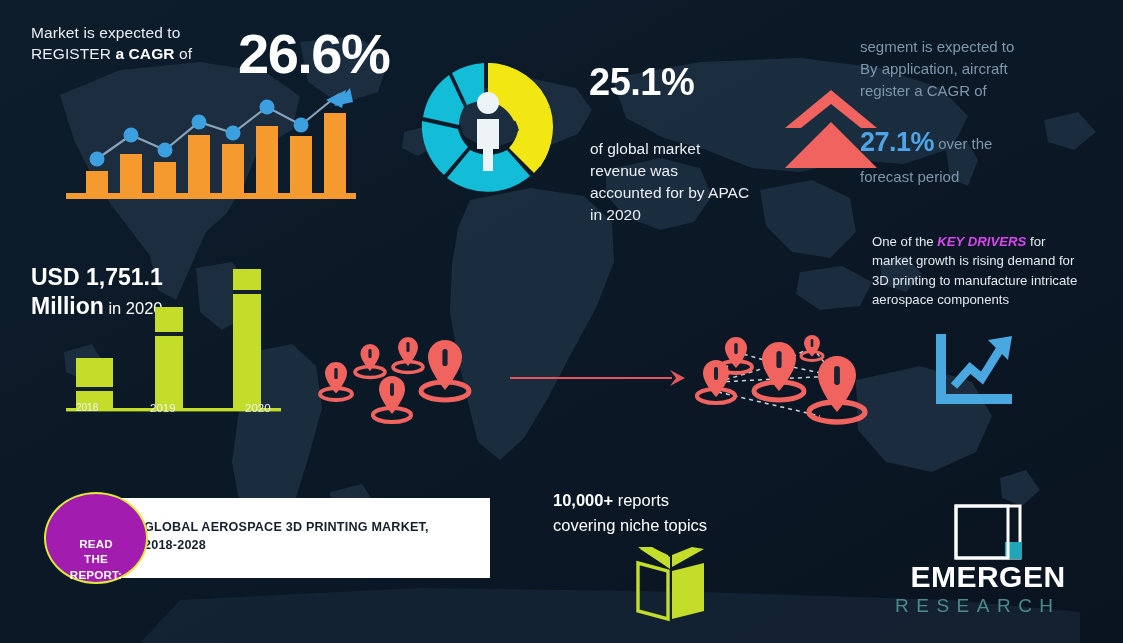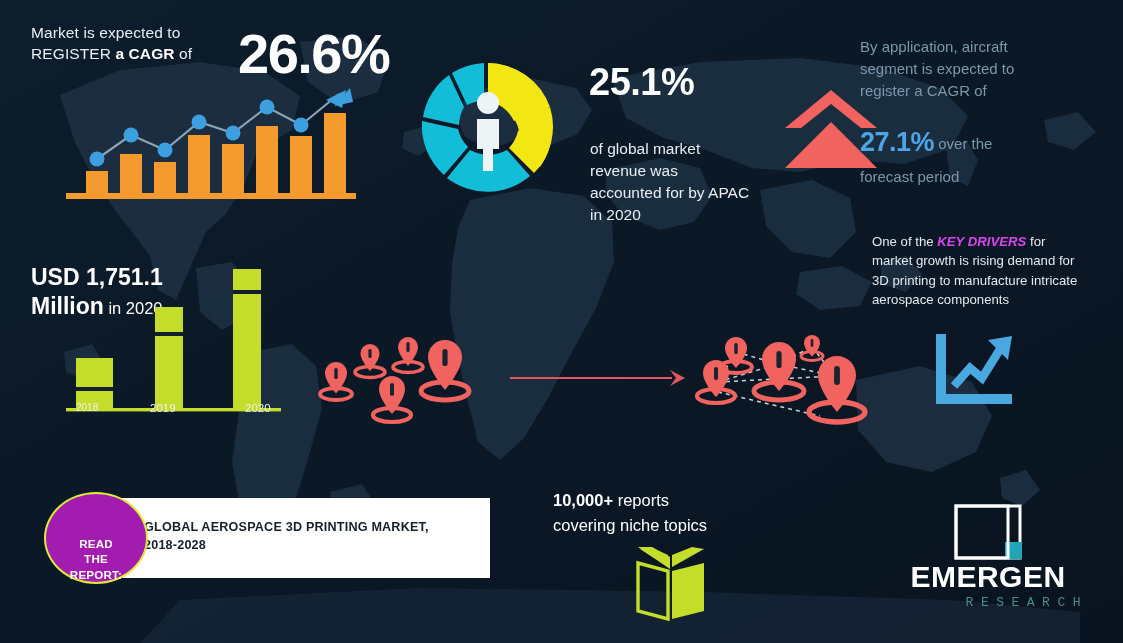--- a/index.html
+++ b/index.html
@@ -107,23 +107,23 @@
   #reports-txt b { font-weight:700; }
 
   
   #logo { left:888px; top:508px; width:200px; height:118px; }
   #logo-name {
     position:absolute; left:0; top:54px; width:200px; text-align:center;
     font-size:30px; font-weight:700; color:#ffffff; letter-spacing:.5px;
     line-height:1;
   }
   #logo-sub {
-    position:absolute; left:0; top:88px; width:200px; text-align:right;
-    font-size:13px; color:#4c8b8d; letter-spacing:7.5px;
-    line-height:1; padding-left:7px;font-family:Liberation Mono, monospace;
+    position:absolute; left:0; top:88px; width:200px; text-align:left;
+    font-size:19px; color:#4c8b8d; letter-spacing:7.5px;
+    line-height:1; padding-left:7px;
   }
 </style>
 </head>
 <body>
 
 <div id="stage">
 
   <svg id="worldmap" viewBox="0 0 1123 643">
     <defs>
       <linearGradient id="bgg" x1="0" y1="0" x2="1" y2="1">
@@ -220,22 +220,22 @@
 
   <div class="abs" id="apac-big">25.1%</div>
   <div class="abs" id="apac-body">of global market revenue was accounted for by APAC in 2020</div>
 
   <svg class="abs" style="left:783px; top:88px;" width="96" height="82" viewBox="0 0 96 82">
     <path d="M48,2 L94,40 L78,40 L48,16 L18,40 L2,40 Z" fill="#f0635f"></path>
     <path d="M48,34 L94,80 L2,80 Z" fill="#f0635f"></path>
   </svg>
 
   <div class="abs" id="aircraft-box">
+    <div class="ln">segment is expected to</div>
     <div class="ln">By application, aircraft</div>
-    <div class="ln">segment is expected to</div>
     <div class="ln">register a CAGR of</div>
     <div style="margin-top:21px; line-height:1.5;">
       <span class="pct">27.1%</span><span class="tail"> over the</span>
     </div>
     <div class="ln" style="margin-top:3px;">forecast period</div>
   </div>
 
   <div class="abs" id="valued-big">
     <span>USD 1,751.1</span><br>
     <span>Million</span><span class="sm"> in 2020</span>

